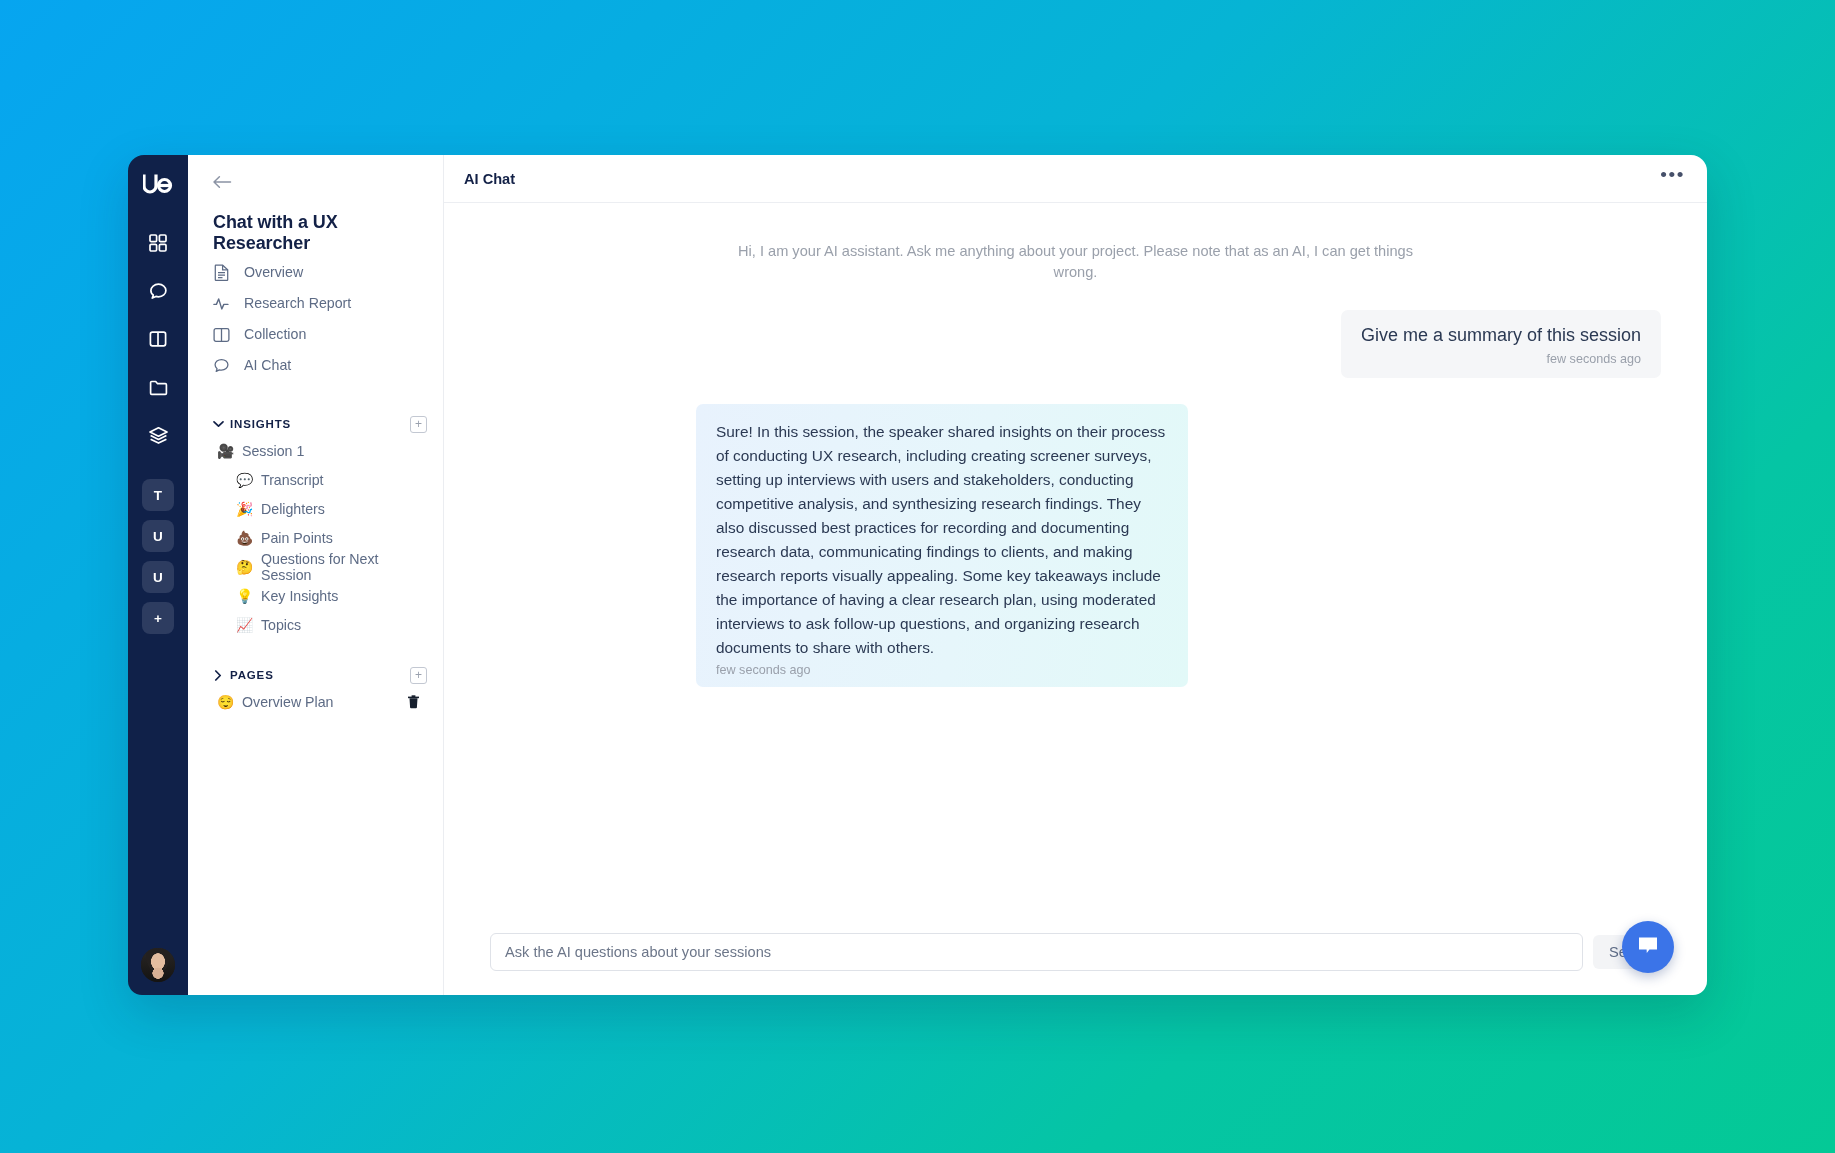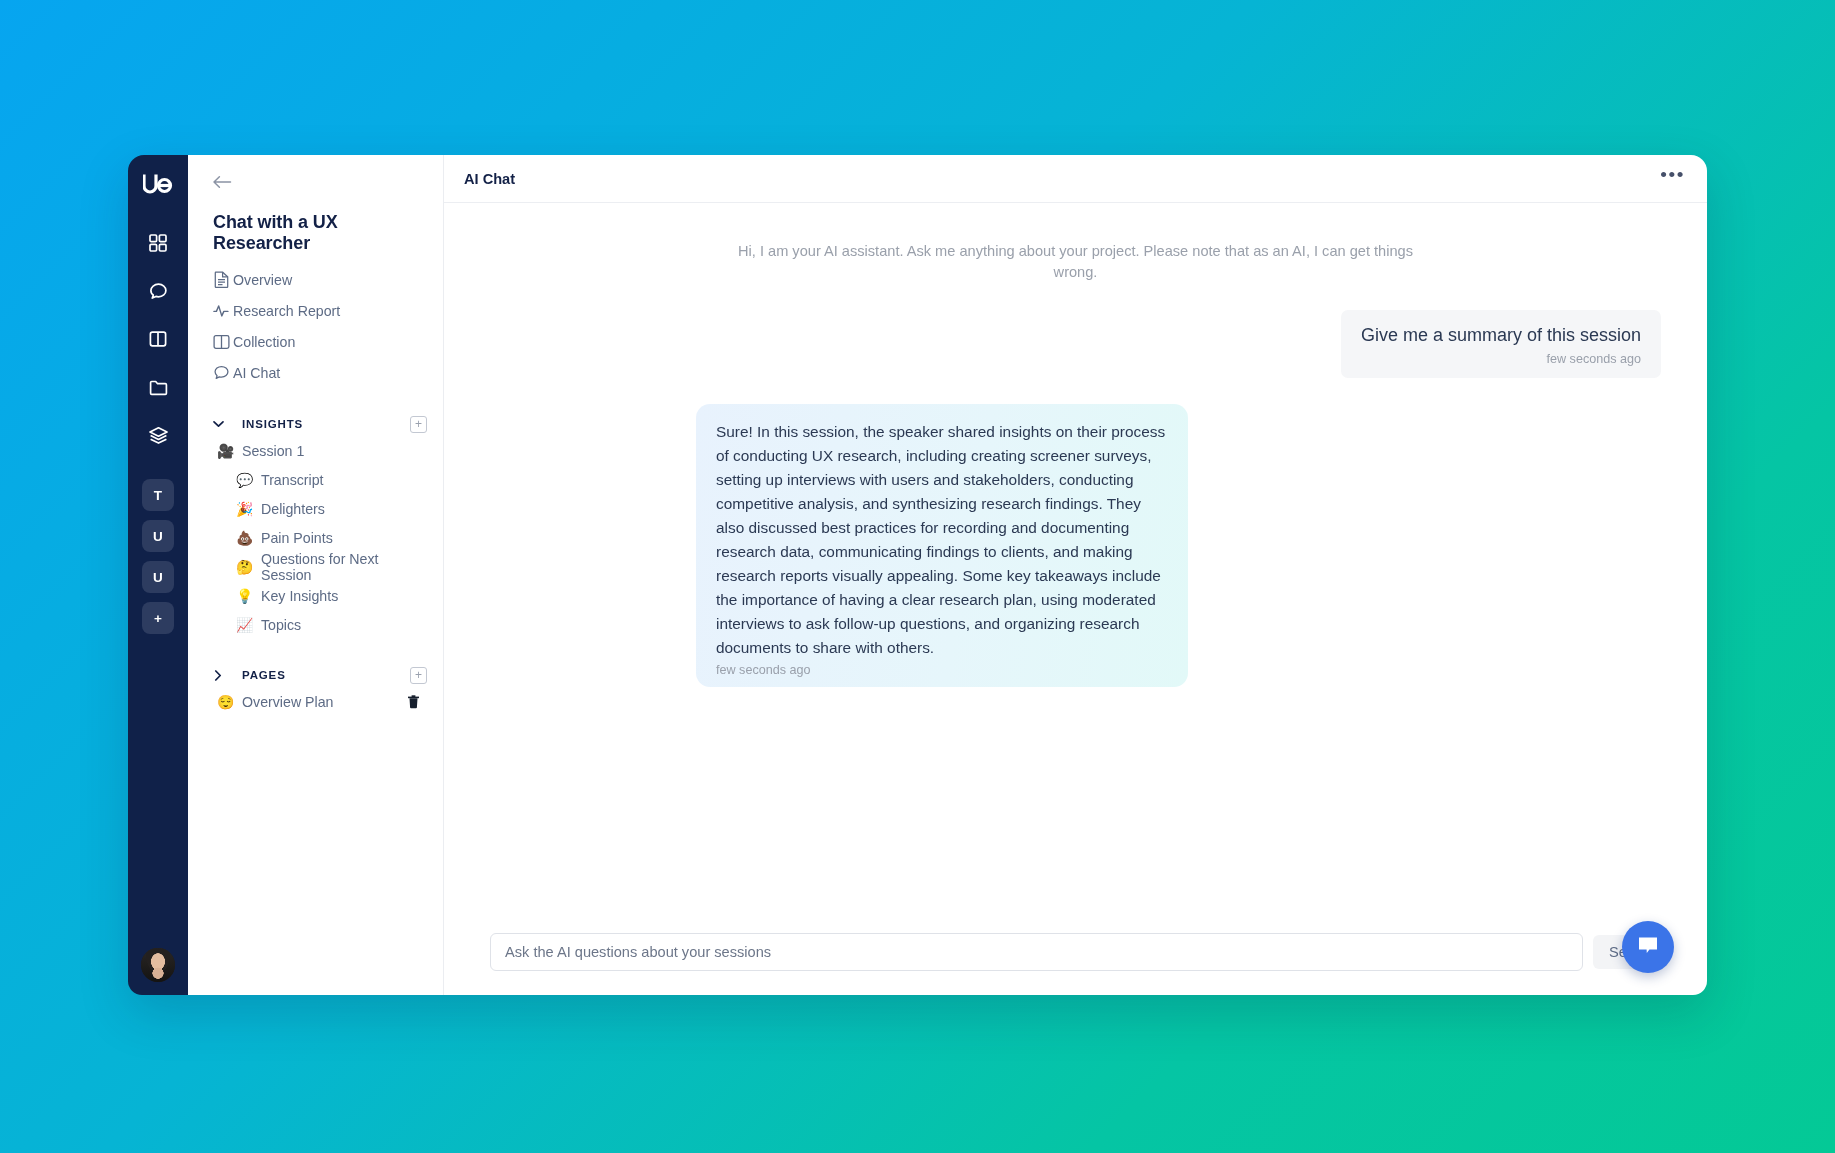--- a/index.html
+++ b/index.html
@@ -121,22 +121,21 @@
   #project-title {
     font-size: 18px;
     font-weight: 700;
     color: #132147;
     margin: 17px 0 10px 9px;
     letter-spacing: -0.1px;
   }
 
   .nav-item {
     display: flex;
-    align-items: center;
-    gap: 3px;
+    gap: 14px;
     height: 31px;
     padding-left: 9px;
     color: #5d6b85;
     font-size: 14.2px;
     border-radius: 5px;
   }
   .nav-item .ico {
     width: 17px;
     height: 17px;
     flex: 0 0 17px;
@@ -160,21 +159,21 @@
     align-items: center;
     justify-content: center;
     color: #132147;
     flex: 0 0 16px;
   }
   .section-head .section-label {
     font-size: 11.5px;
     font-weight: 700;
     letter-spacing: 0.85px;
     color: #132147;
-    margin-left: 16px;
+    margin-left: 4px;
     flex: 1;
   }
   .plus-box {
     width: 17px;
     height: 17px;
     border: 1px solid #c3c8d2;
     border-radius: 3px;
     color: #9aa1ae;
     font-size: 12px;
     line-height: 14px;
@@ -273,21 +272,21 @@
     text-align: right;
   }
   .bubble-user .text {
     font-size: 18px;
     color: #2b3953;
     line-height: 1.3;
   }
 
   .bubble-ai {
     background: linear-gradient(100deg, #e8f2fd 0%, #e6f6fb 55%, #e2f9f8 100%);
-    border-radius: 14px;
+    border-radius: 7px;
     padding: 16px 22px 10px 20px;
     max-width: 492px;
     margin-left: 206px;
   }
   .bubble-ai .text {
     font-size: 15.4px;
     color: #2b3953;
     line-height: 1.555;
   }
 

